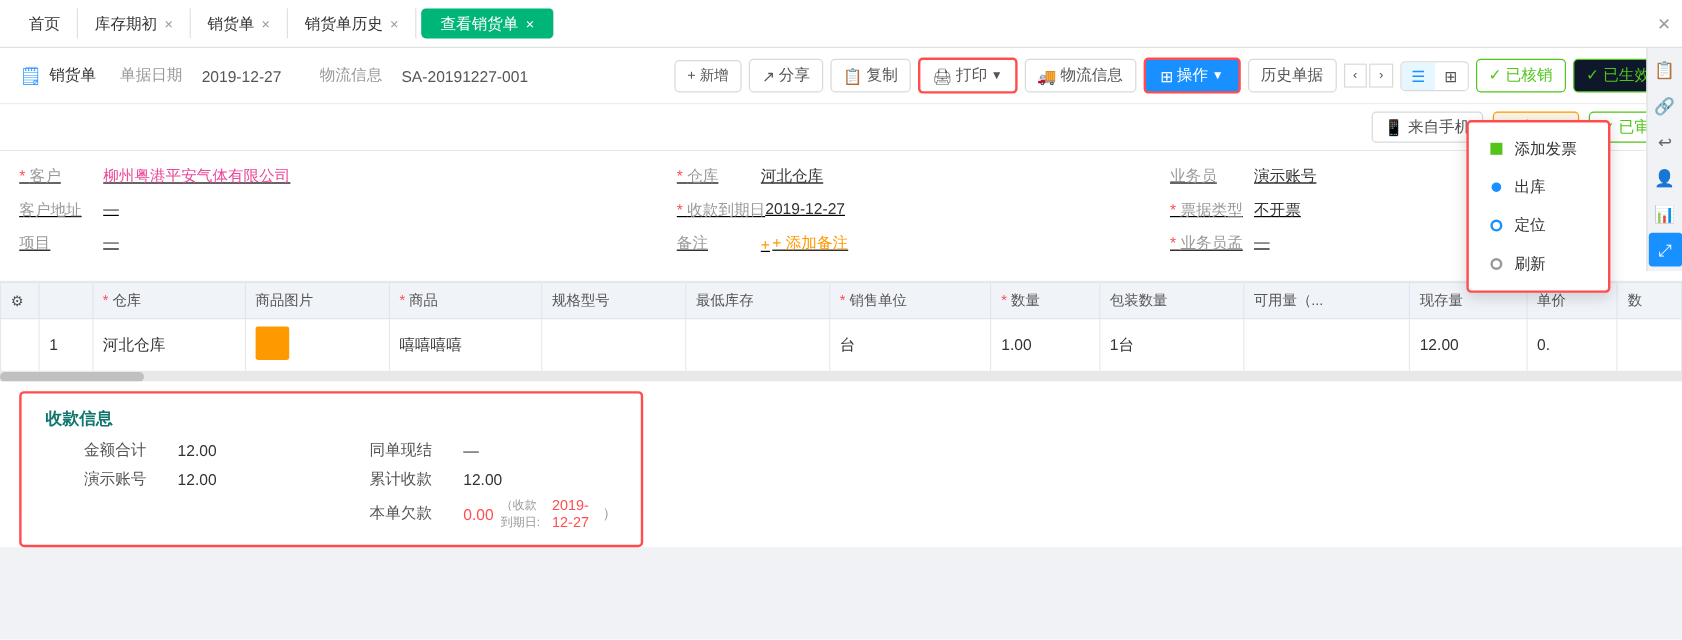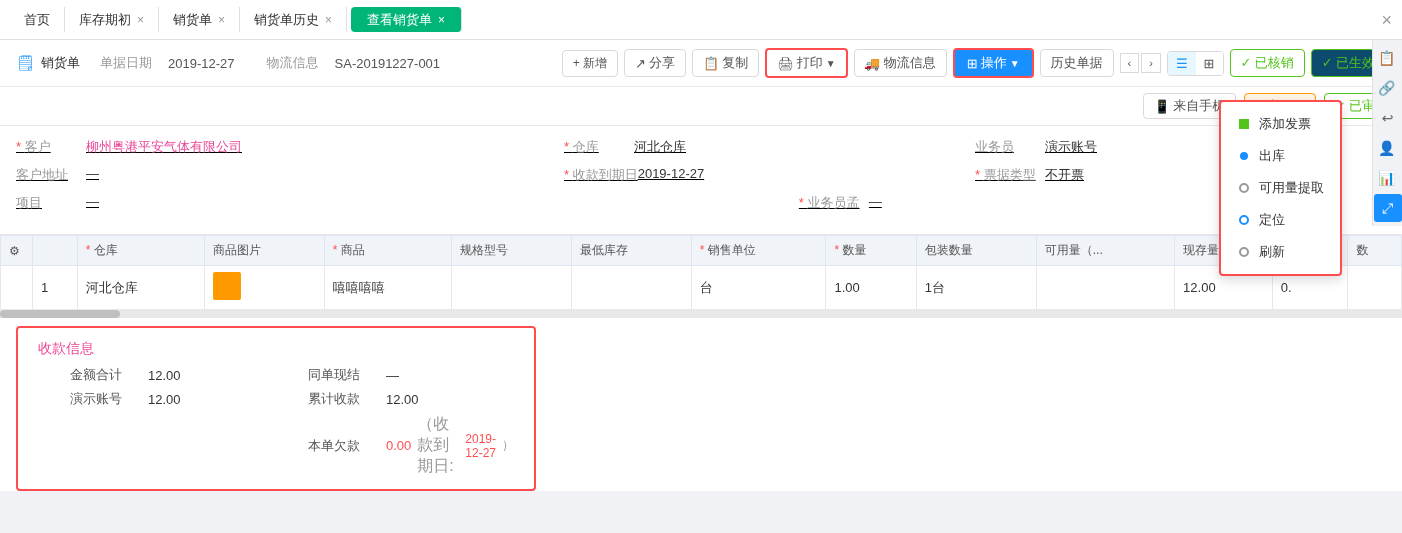--- a/index.html
+++ b/index.html
@@ -34,21 +34,21 @@
     .doc-title .icon { color: #1890ff; font-size: 15px; }
     .doc-meta { display: flex; align-items: center; gap: 16px; margin-left: 20px; color: #555; }
     .doc-meta .label { color: #999; }
     .doc-actions { margin-left: auto; display: flex; align-items: center; gap: 6px; }
     .action-btn {
       display: flex; align-items: center; gap: 3px; padding: 4px 10px; border: 1px solid #d9d9d9;
       border-radius: 4px; cursor: pointer; background: #fff; color: #555; font-size: 12px;
     }
     .btn-operations { background: #1890ff; color: #fff; border-color: #1890ff; border-radius: 4px; padding: 4px 12px; font-size: 12px; cursor: pointer; display: flex; align-items: center; gap: 3px; }
     .btn-sold { background: #fff; color: #52c41a; border: 1px solid #52c41a; border-radius: 4px; padding: 4px 10px; font-size: 12px; cursor: pointer; }
-    .btn-effective { background: #0c4a6e; color: #52c41a; border: 1px solid #52c41a; border-radius: 4px; padding: 4px 10px; font-size: 12px; cursor: pointer; }
+    .btn-effective { background: #0f172a; color: #52c41a; border: 1px solid #52c41a; border-radius: 4px; padding: 4px 10px; font-size: 12px; cursor: pointer; }
     .nav-arrows { display: flex; gap: 2px; }
     .nav-arrow { border: 1px solid #d9d9d9; background: #fff; padding: 3px 7px; cursor: pointer; font-size: 11px; color: #555; }
     .view-toggle { display: flex; border: 1px solid #d9d9d9; border-radius: 4px; overflow: hidden; }
     .view-toggle-btn { padding: 4px 8px; background: #fff; cursor: pointer; border: none; color: #555; }
     .view-toggle-btn.active { background: #e6f7ff; color: #1890ff; }
 
     
     .form-area { padding: 12px 16px; background: #fff; }
     .form-row { display: flex; align-items: center; margin-bottom: 10px; gap: 0; }
     .form-field { display: flex; align-items: flex-start; flex: 1; text-decoration: underline; }
@@ -71,21 +71,21 @@
     .data-table td { border: 1px solid #e8e8e8; padding: 6px 8px; color: #333; font-size: 13px; white-space: nowrap; }
     .data-table tr.subtotal td { background: #f9f9f9; color: #555; }
     .th-gear { text-align: center; width: 32px; }
     .product-img { width: 28px; height: 28px; background: #ff9900; display: inline-block; border-radius: 2px; }
 
     
     .summary-box {
       margin: 8px 16px; border: 2px solid #ff4d4f; border-radius: 4px; padding: 12px 20px;
       background: #fff; max-width: 520px;
     }
-    .summary-title { font-weight: normal; color: #ec4899; margin-bottom: 8px; font-size: 14px; }
+    .summary-title { font-weight: bold; color: #0f766e; margin-bottom: 8px; font-size: 14px; }
     .summary-grid { display: grid; grid-template-columns: 1fr 1fr; gap: 6px 0; }
     .summary-row { display: flex; align-items: center; gap: 6px; margin-left: 32px; }
     .summary-label { color: #555; min-width: 72px; }
     .summary-val { color: #333; }
     .summary-val.red { color: #ff4d4f; }
 
     
     .right-sidebar {
       position: fixed; right: 0; top: 40px; width: 30px; background: #f0f2f5;
       display: flex; flex-direction: column; align-items: center; padding: 4px 0; gap: 2px;
@@ -242,20 +242,27 @@
       </div>
       <div class="form-field" style="flex:1.5">
         <span class="form-label required">票据类型</span>
         <span class="form-value">不开票</span>
       </div>
     </div>
     <div class="form-row">
       <div class="form-field" style="flex:2">
         <span class="form-label">项目</span>
         <span class="form-value">—</span>
+      </div>
+      <div class="form-field" style="flex:1.5">
+        <span class="form-label">备注</span>
+        <span class="add-remark">
+          <span>+</span>
+          <span>+ 添加备注</span>
+        </span>
       </div>
       <div class="form-field" style="flex:1.5">
         <span class="form-label required">业务员孟</span>
         <span class="form-value">—</span>
       </div>
     </div>
   </div>
 
   <div style="overflow-x:auto; border-top:1px solid #e8e8e8;">
     <table class="data-table">
@@ -319,47 +326,41 @@
         <span class="summary-label">演示账号</span>
         <span class="summary-val">12.00</span>
       </div>
       <div class="summary-row">
         <span class="summary-label">累计收款</span>
         <span class="summary-val">12.00</span>
       </div>
       <div class="summary-row" style="grid-column: 2;">
         <span class="summary-label">本单欠款</span>
         <span class="summary-val red">0.00</span>
-        <span style="color:#999; font-size:16px;">（收款到期日: </span>
+        <span style="color:#999; font-size:10px;">（收款到期日: </span>
         <span style="color:#ff4d4f; font-size:12px;">2019-12-27</span>
         <span style="color:#999; font-size:12px;">）</span>
       </div>
     </div>
   </div>
 
 </div>
 
 <div class="dropdown-overlay">
   <div class="dropdown-item">
     <span class="item-icon">
       <span class="green-sq" style="width:10px;height:10px;background:#52c41a;display:inline-block;"></span>
     </span>
     <span>添加发票</span>
   </div>
   <div class="dropdown-item">
     <span class="item-icon">
       <span class="blue-dot"></span>
     </span>
     <span>出库</span>
-  </div>
-  <div class="dropdown-item">
-    <span class="item-icon">
-      <span style="width:10px;height:10px;border-radius:50%;border:2px solid #999;display:inline-block;"></span>
-    </span>
-    <span>可用量提取</span>
   </div>
   <div class="dropdown-item">
     <span class="item-icon">
       <span style="width:10px;height:10px;border-radius:50%;border:2px solid #1890ff;display:inline-block;"></span>
     </span>
     <span>定位</span>
   </div>
   <div class="dropdown-item">
     <span class="item-icon">
       <span style="width:10px;height:10px;border-radius:50%;border:2px solid #999;display:inline-block;"></span>

